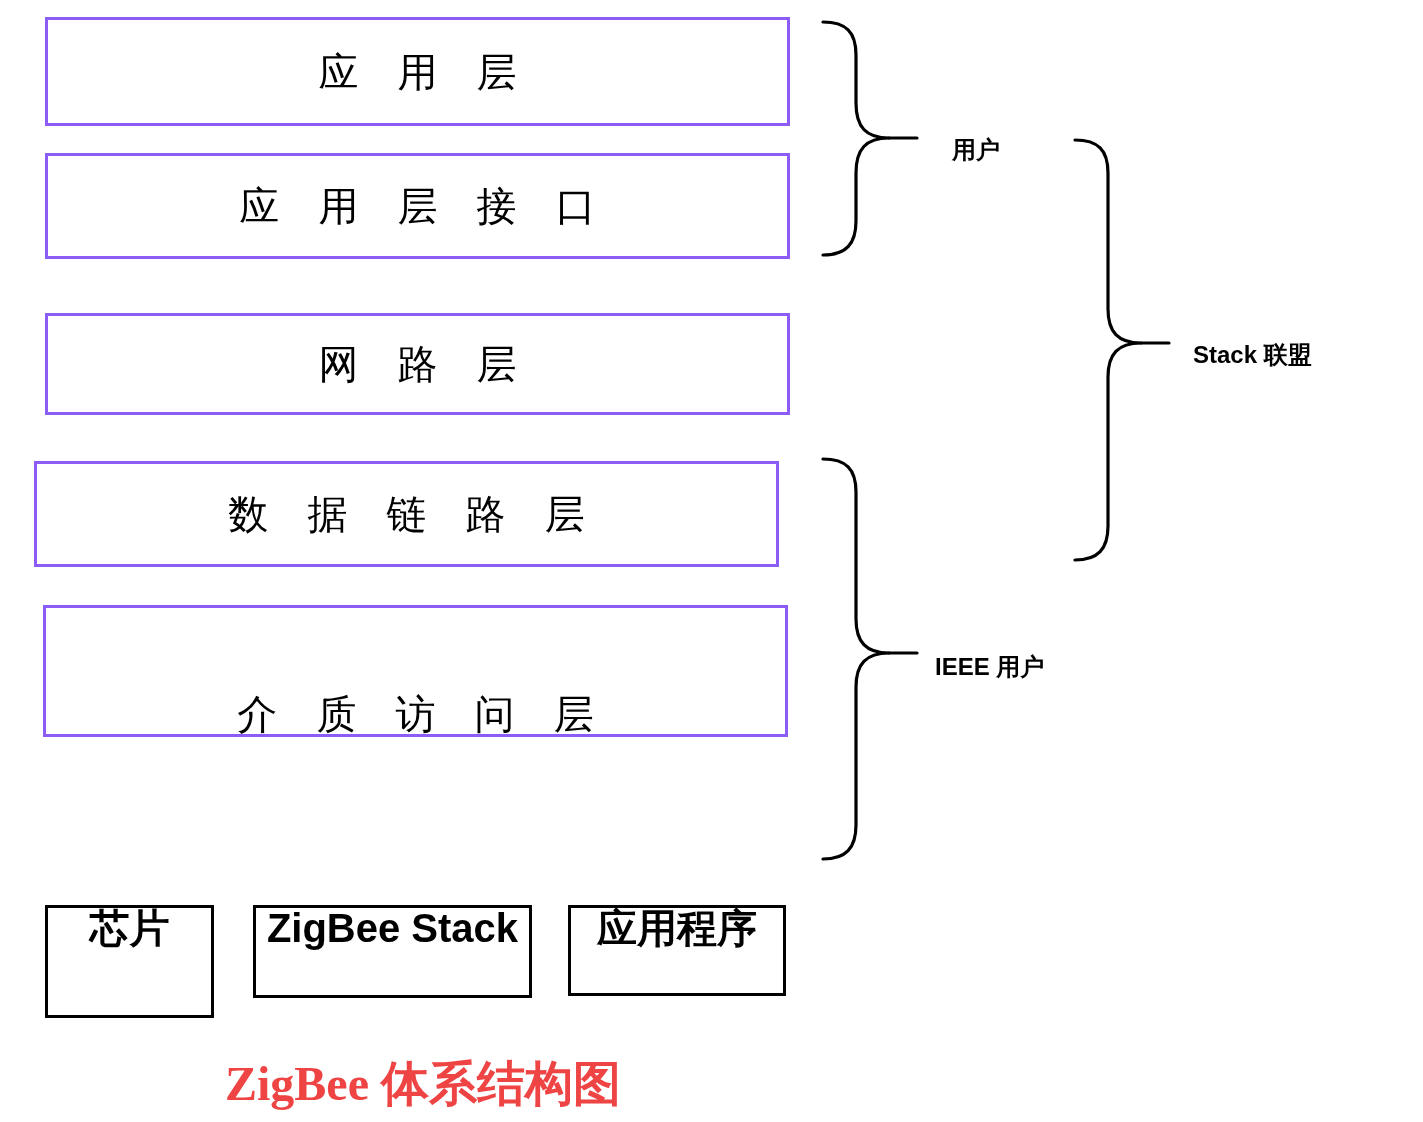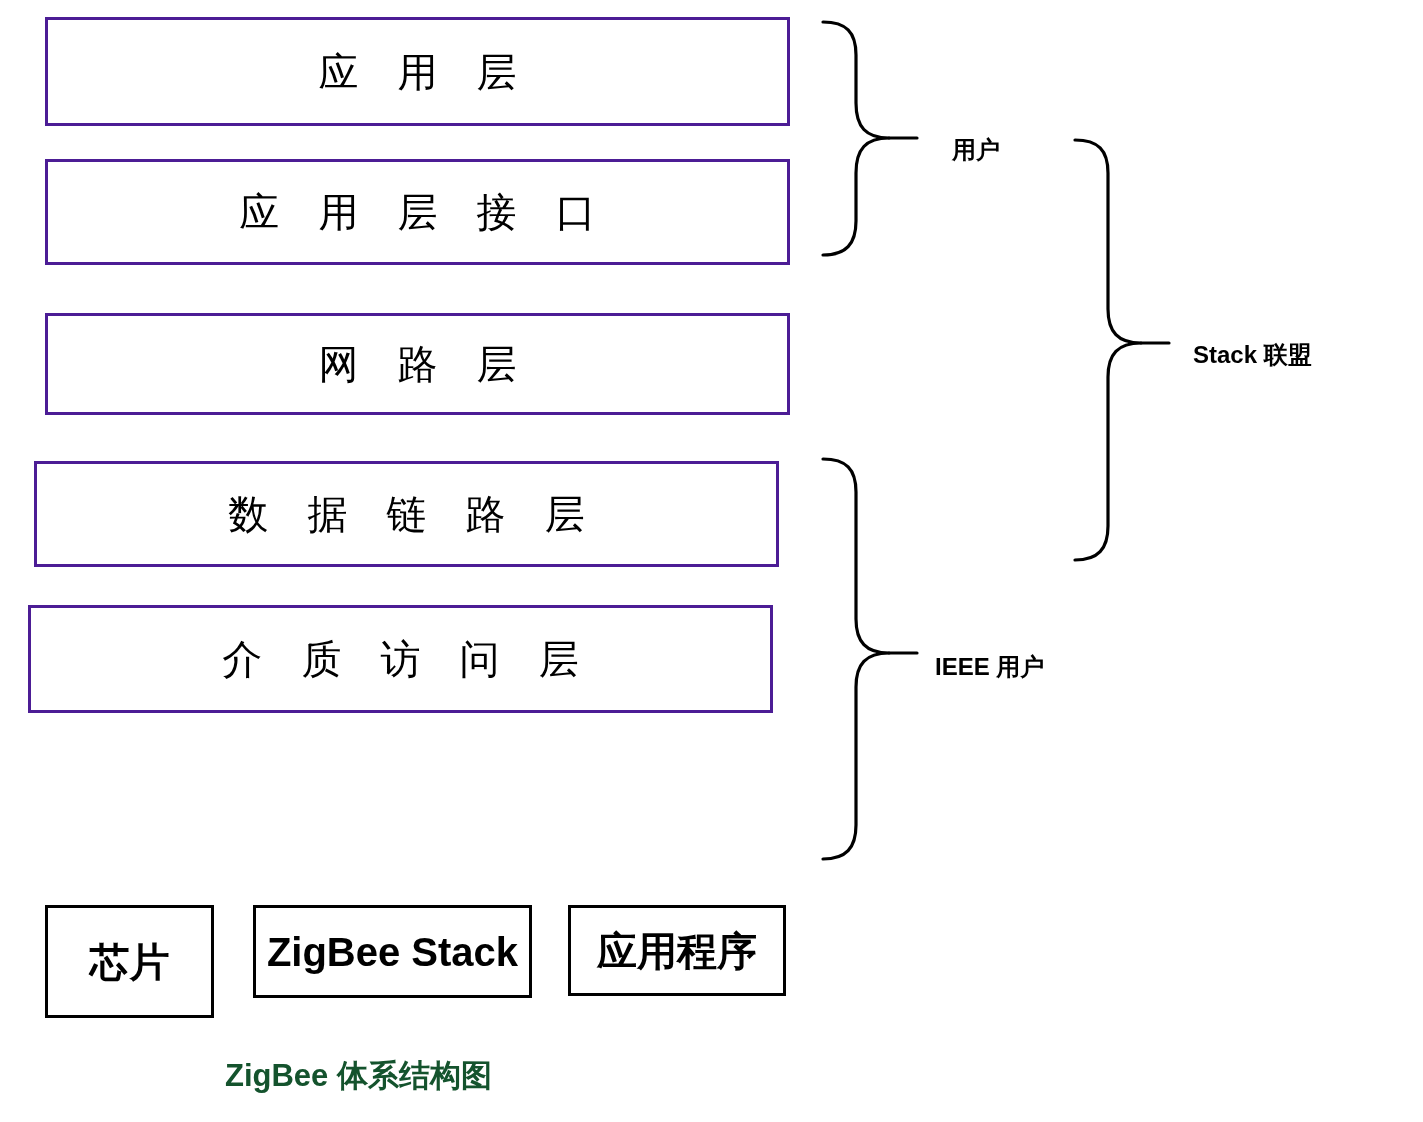--- a/index.html
+++ b/index.html
@@ -14,42 +14,41 @@
   #canvas {
     position: relative;
     width: 1423px;
     height: 1122px;
     background: #ffffff;
     overflow: hidden;
   }
   .layer-box {
     position: absolute;
     box-sizing: border-box;
-    border: 3px solid #4c1d95;
+    border: 3px solid #8b5cf6;
     background: #ffffff;
     display: flex;
     align-items: center;
     justify-content: center;
   }
   .layer-label {
     font-size: 40px;
     font-weight: 500;
     letter-spacing: 14px;
     text-indent: 14px;
     line-height: 1;
     white-space: nowrap;
     color: #000000;
   }
   .legend-box {
     position: absolute;
     box-sizing: border-box;
     border: 3px solid #000000;
     background: #ffffff;
     display: flex;
-    align-items: center;
     justify-content: center;
   }
   .legend-label {
     font-size: 40px;
     font-weight: 600;
     line-height: 1;
     white-space: nowrap;
     color: #000000;
   }
   .brace-svg {
@@ -67,49 +66,50 @@
     position: absolute;
     font-size: 24px;
     font-weight: 600;
     line-height: 1;
     white-space: nowrap;
     color: #000000;
     transform: translateY(-50%);
   }
   .diagram-title {
     position: absolute;
-    font-size: 31px;
+    font-size: 48px;
     font-weight: 600;
     line-height: 1;
     white-space: nowrap;
-    color: #14532d;
+    color: #ef4444;
+    font-family: Liberation Serif, serif;
   }
 </style>
 </head>
 <body>
 
 <div id="canvas">
 
   <div class="layer-box" style="left:45px; top:17px; width:745px; height:109px;">
     <span class="layer-label">应 用 层</span>
   </div>
 
-  <div class="layer-box" style="left:45px; top:159px; width:745px; height:106px;">
+  <div class="layer-box" style="left:45px; top:153px; width:745px; height:106px;">
     <span class="layer-label">应 用 层 接 口</span>
   </div>
 
   <div class="layer-box" style="left:45px; top:313px; width:745px; height:102px;">
     <span class="layer-label">网 路 层</span>
   </div>
 
   <div class="layer-box" style="left:34px; top:461px; width:745px; height:106px;">
     <span class="layer-label">数 据 链 路 层</span>
   </div>
 
-  <div class="layer-box" style="left:28px; top:605px; width:745px; height:108px;">
+  <div class="layer-box" style="left:43px; top:605px; width:745px; height:132px;align-items:flex-end;">
     <span class="layer-label">介 质 访 问 层</span>
   </div>
 
 
   <svg class="brace-svg" style="left:820px; top:15px; width:104px; height:255px;" viewBox="0 0 104 255">
     <path class="brace-path" d="M 3 7
              C 26 7, 36 17, 36 40
              L 36 88
              C 36 112, 46 123, 69 123
              C 46 123, 36 134, 36 158

